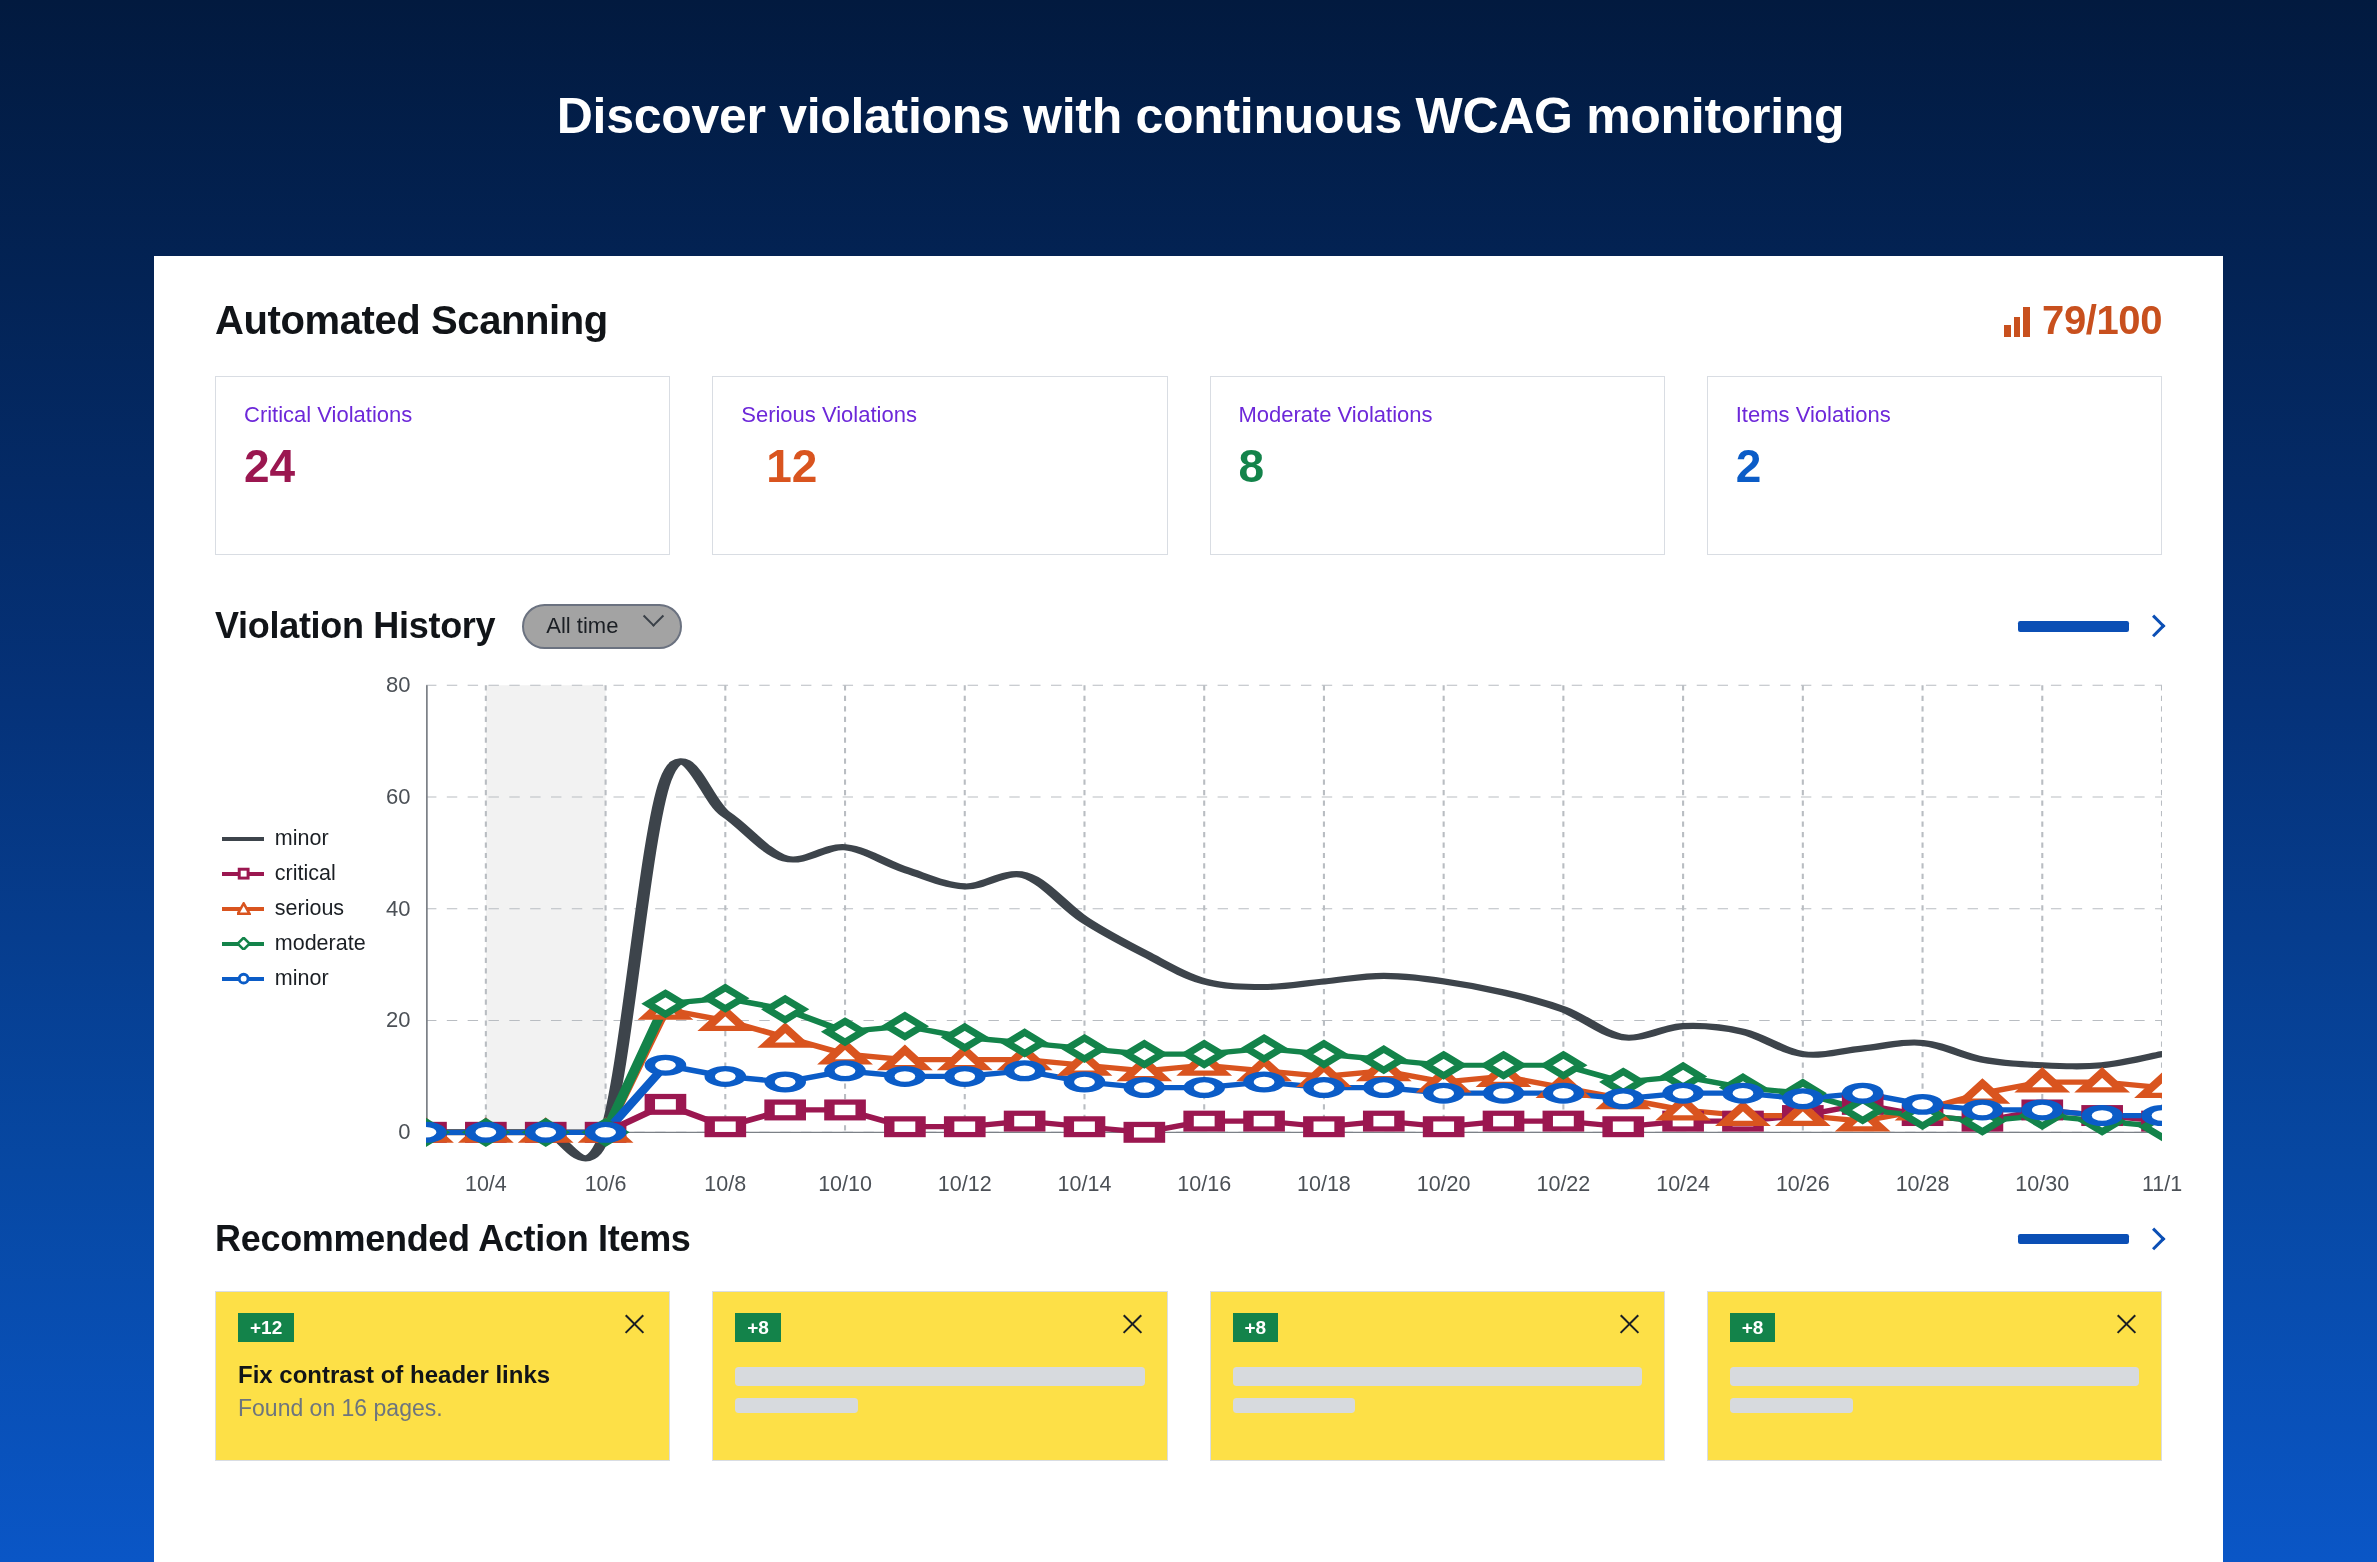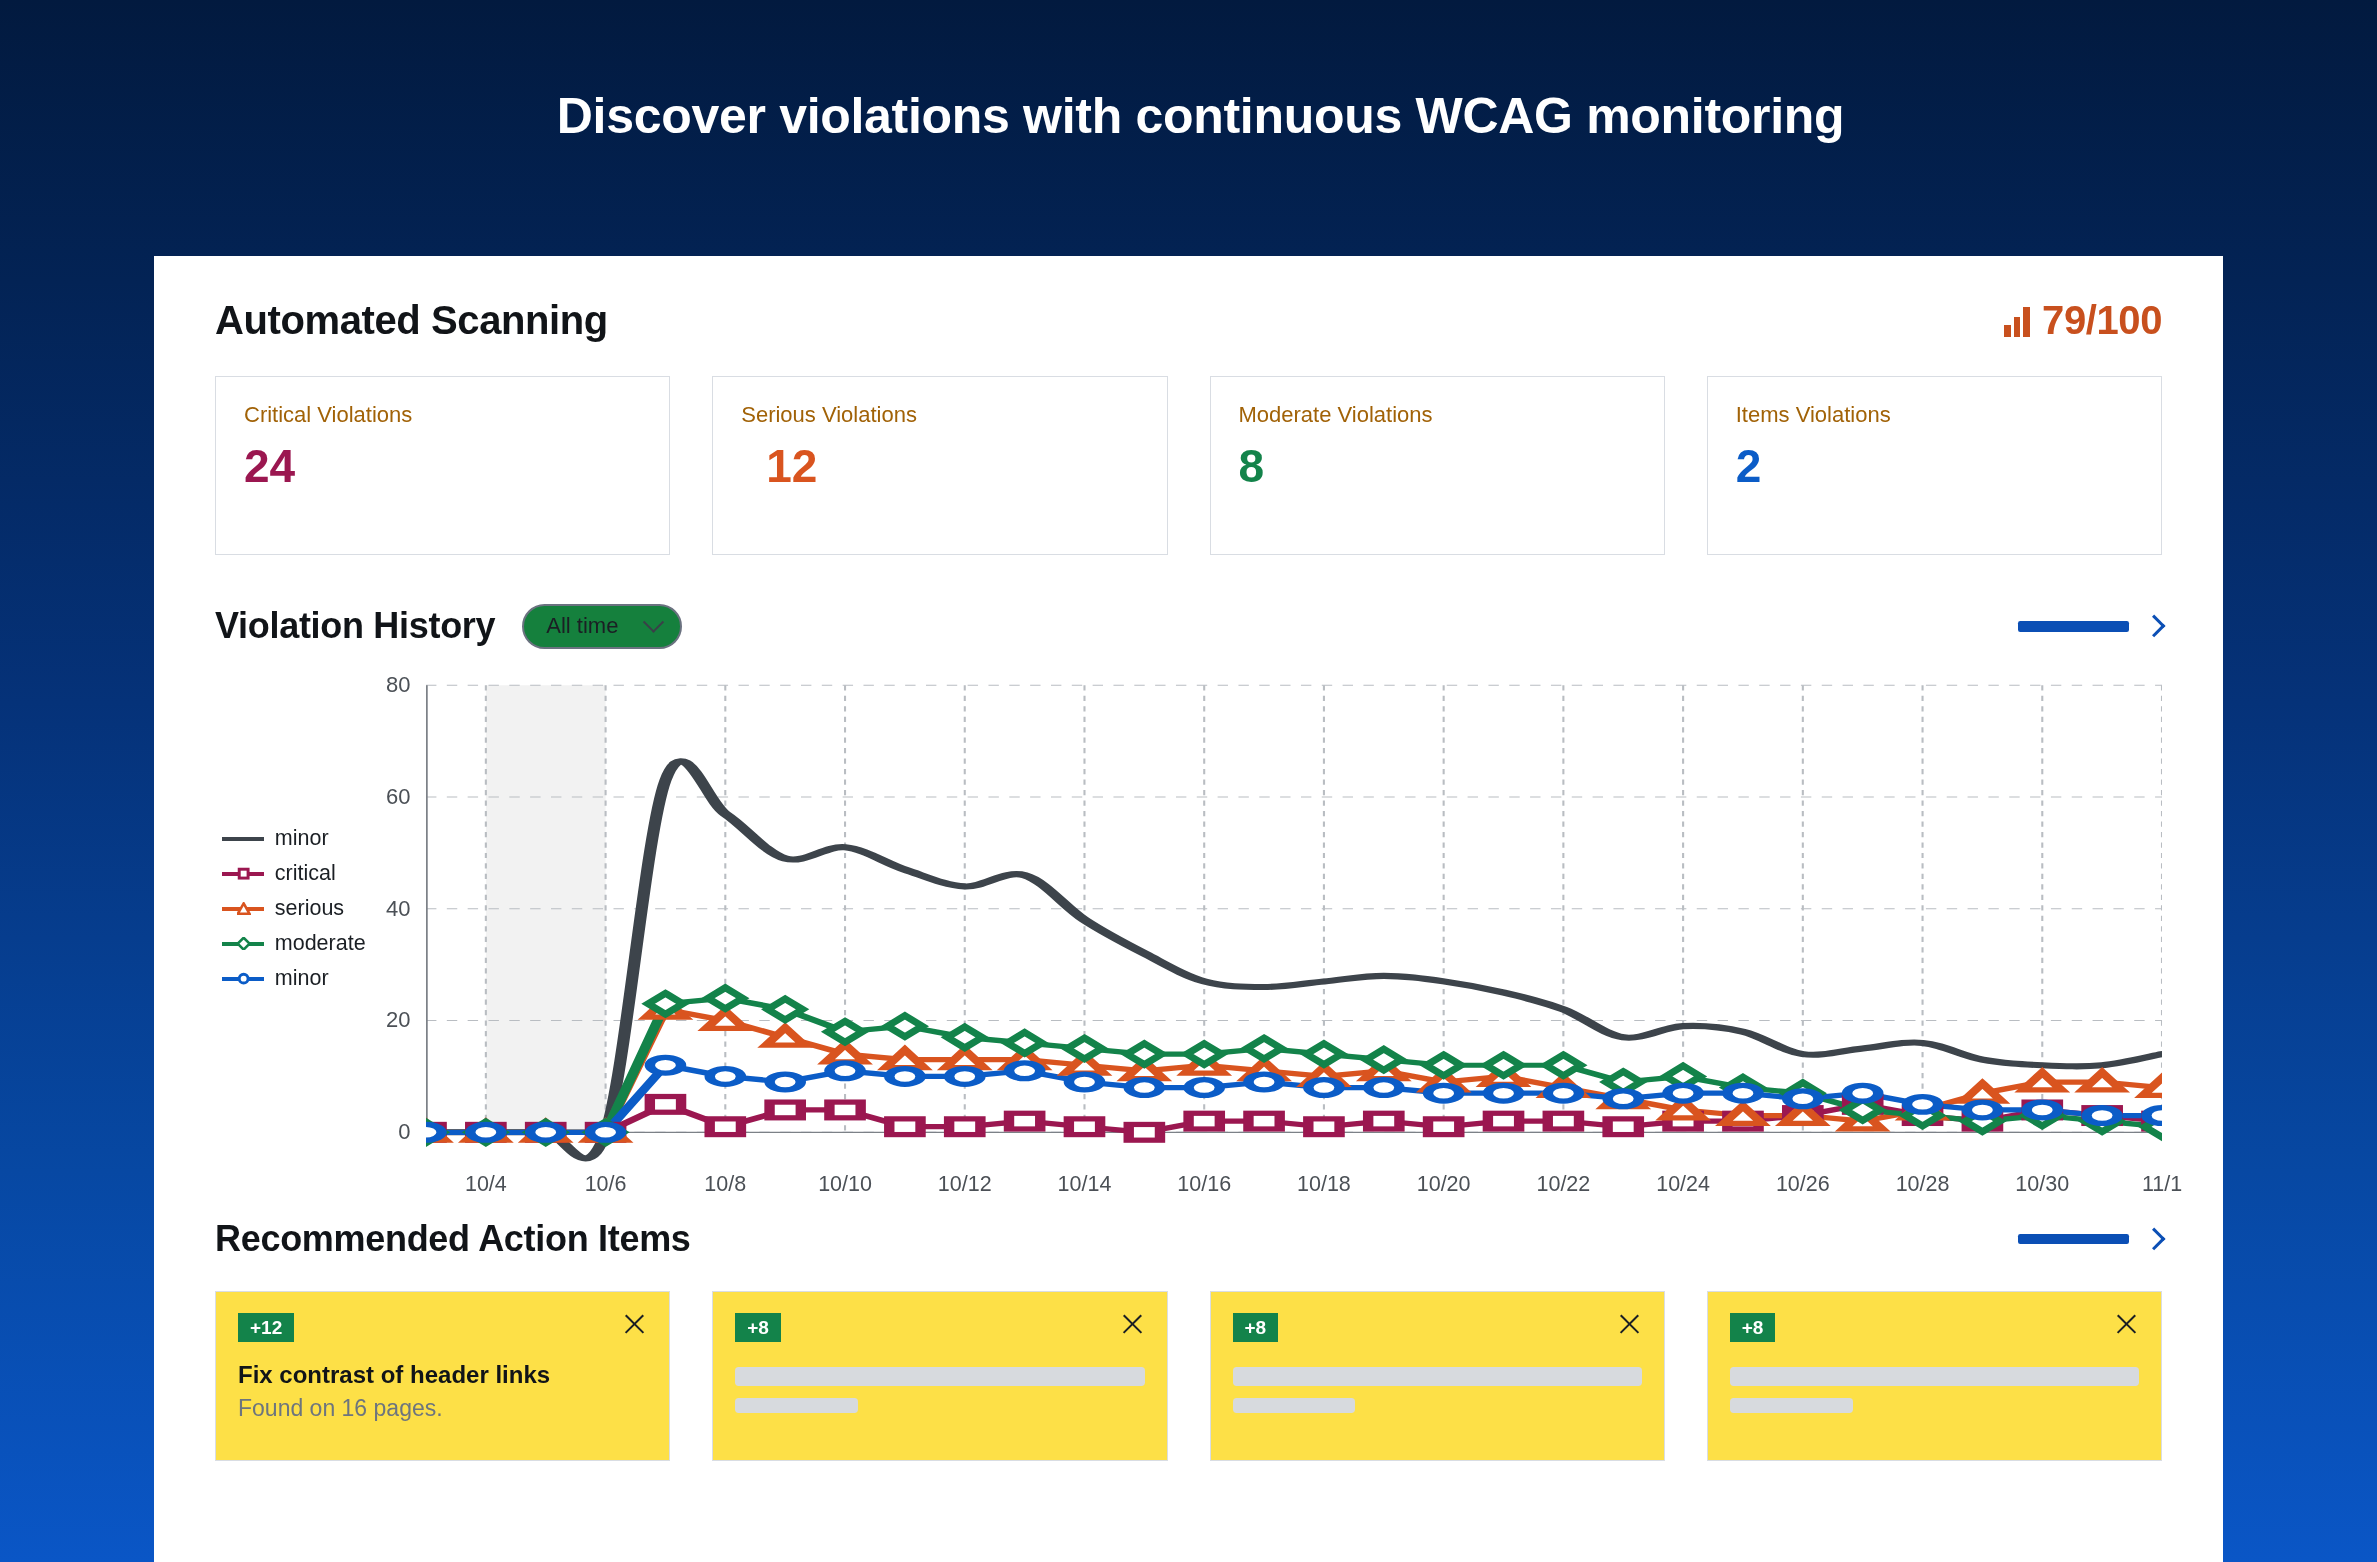--- a/index.html
+++ b/index.html
@@ -43,33 +43,33 @@
 
   
   .viol-row { display: flex; gap: 42px; margin-top: 33px; }
   .viol-card {
     flex: 1 1 0;
     border: 1.5px solid #d9dde3;
     background: #fff;
     height: 179px;
     padding: 25px 28px;
   }
-  .viol-label { font-size: 22px; color: #a16207; }
+  .viol-label { font-size: 22px; color: #6d28d9; }
   .viol-num { font-size: 46px; font-weight: bold; margin-top: 15px; line-height: 1; }
 
   
   .sec-row { display: flex; align-items: center; justify-content: space-between; }
   .sec-left { display: flex; align-items: center; gap: 27px; }
   .sec-title { font-size: 36px; font-weight: bold; color: #111418; letter-spacing: -0.3px; }
   .pill {
-    display: flex; align-items: center; gap: 28px;
+    display: flex; gap: 28px;
     border: 2.2px solid #6b7280;
     border-radius: 740px;
     padding: 7.4px 19px 7.4px 22px;
-    background: #15803d;
+    background: #a3a3a3;
     font-size: 22px; color: #1b1f24;
   }
   .chev-d { width: 15px; height: 15px; border-right: 2.2px solid #3a4048; border-bottom: 2.2px solid #3a4048;
             transform: rotate(45deg) translate(-3px,-3px); }
   .sec-right { display: flex; align-items: center; gap: 16.3px; }
   .blue-bar { width: 111px; height: 10.4px; background: #0b4fb5; border-radius: 2.2px; }
   .chev-r { width: 16.3px; height: 16.3px; border-right: 3px solid #0b4fb5; border-top: 3px solid #0b4fb5;
             transform: rotate(45deg); }
 
   

